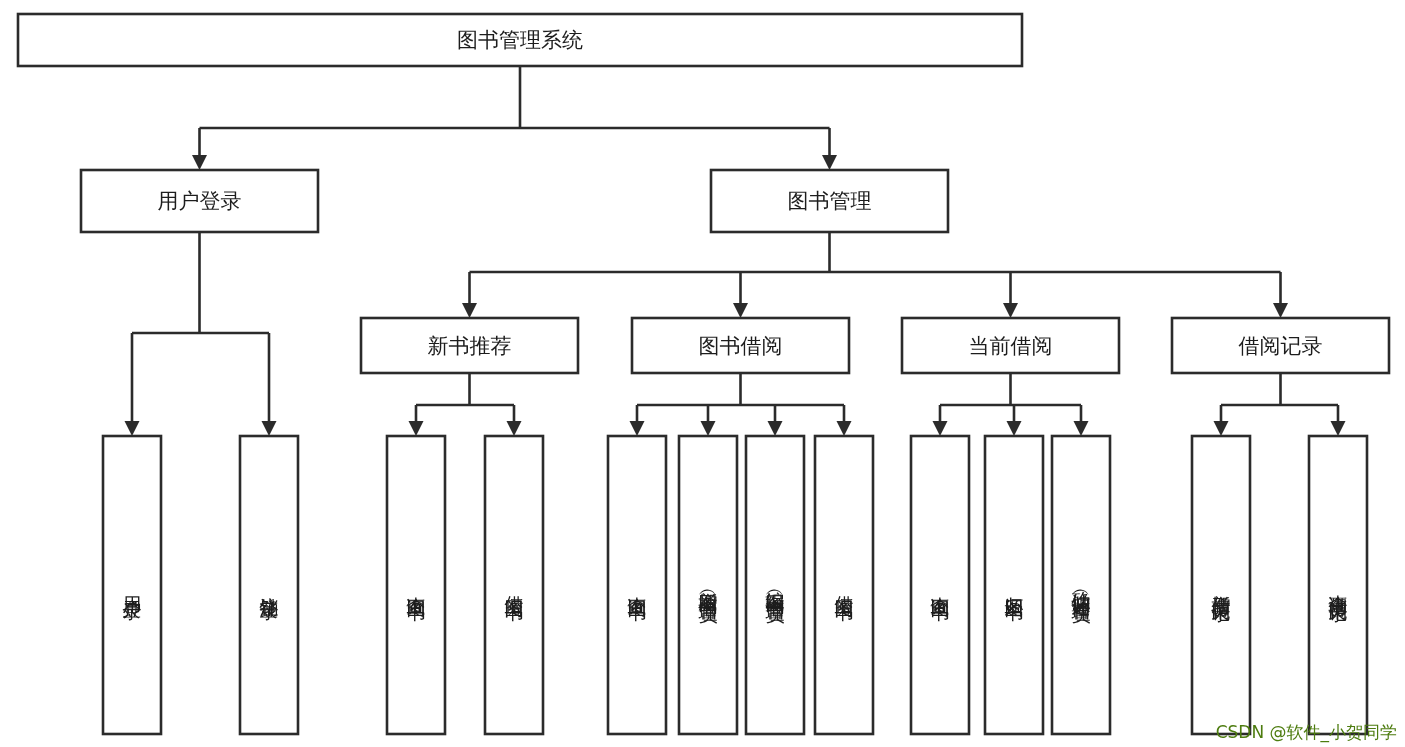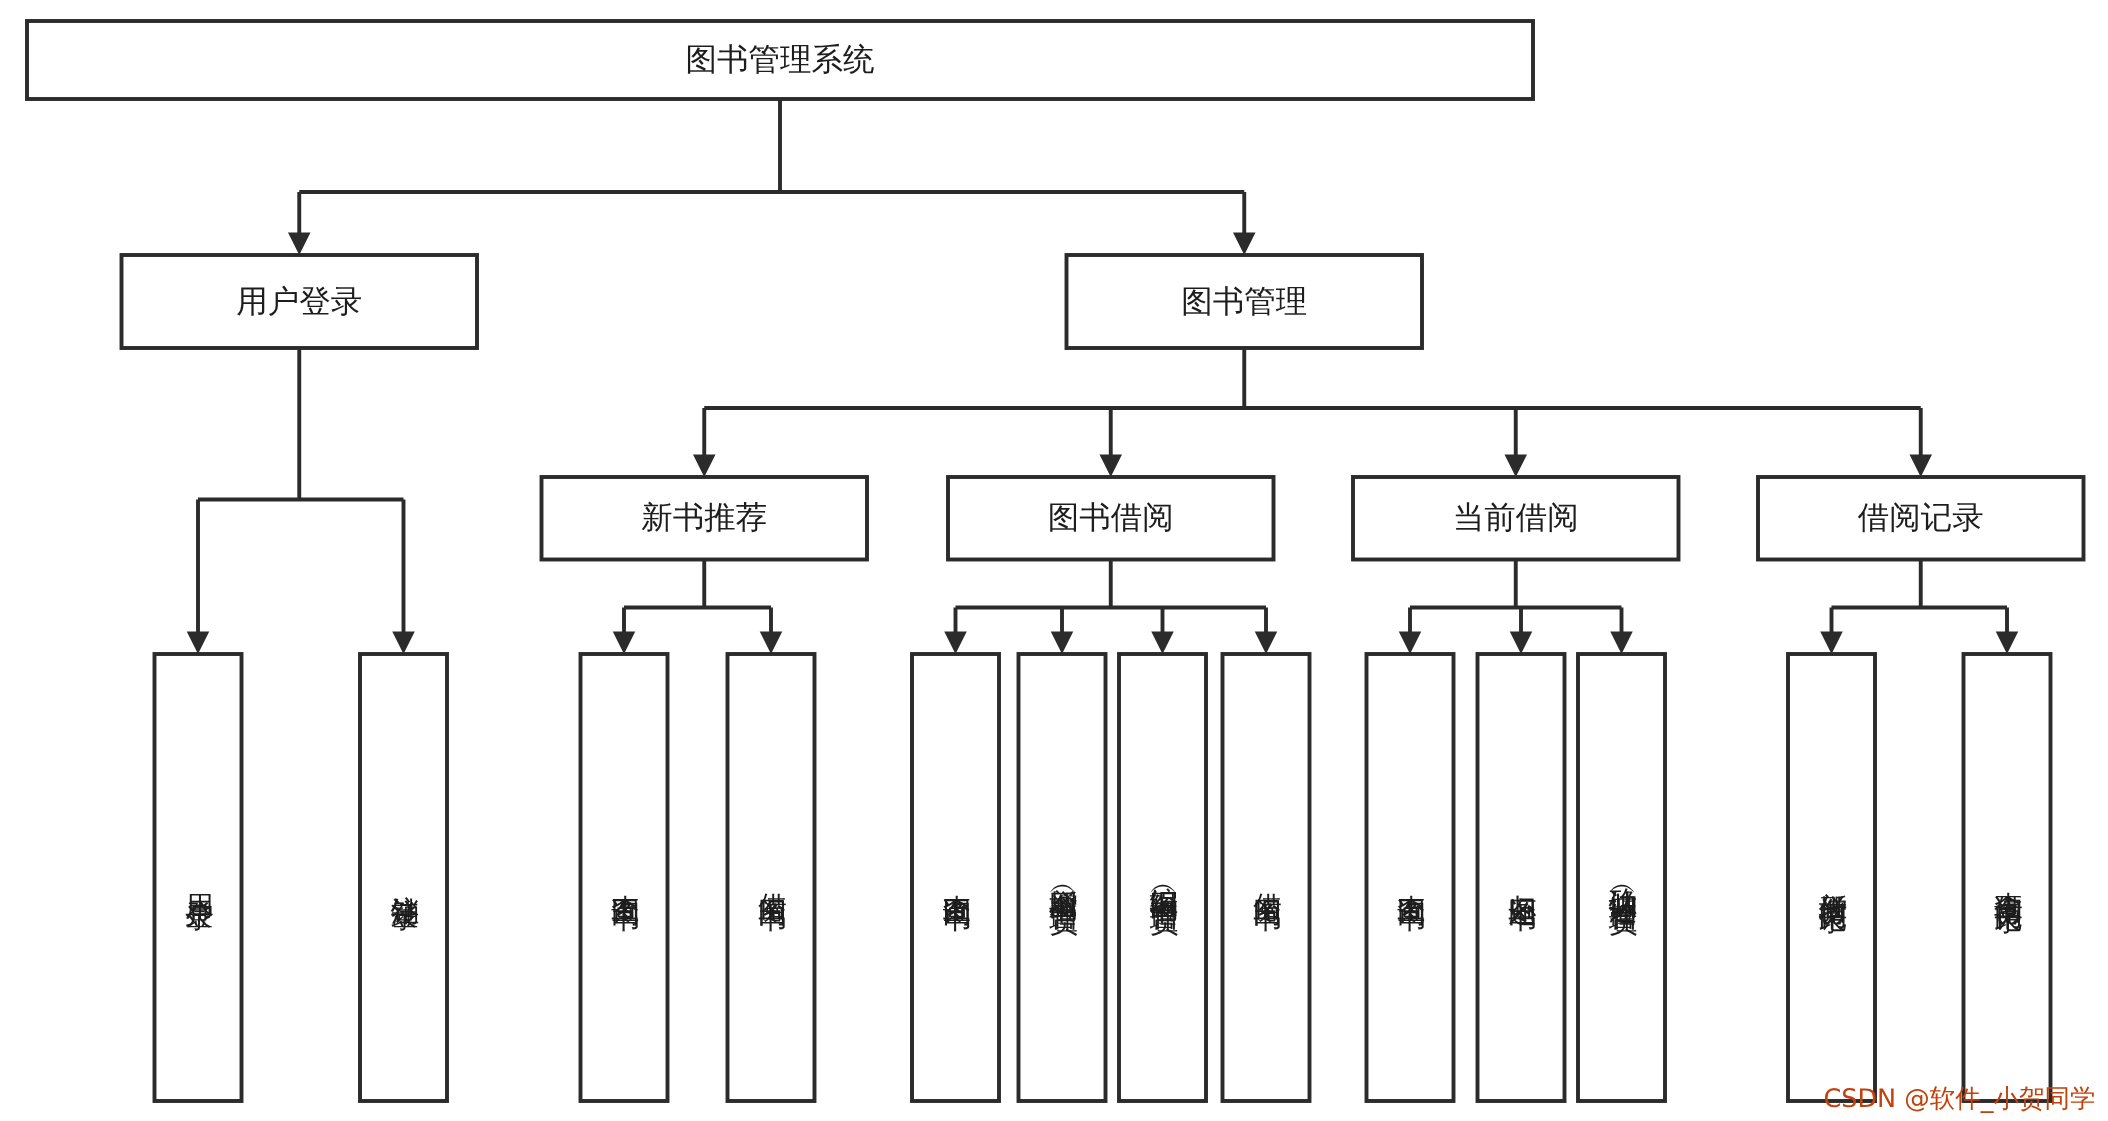--- a/index.html
+++ b/index.html
@@ -66,21 +66,21 @@
     white-space: nowrap;
     pointer-events: none;
     user-select: none;
   }
   .watermark {
     position: absolute;
     right: 8px;
     bottom: 3px;
     font-family: "DejaVu Sans", "Liberation Sans", sans-serif;
     font-size: 17px;
-    color: #c2410c;
+    color: #4d7c0f;
     white-space: nowrap;
     user-select: none;
   }
 </style>
 </head>
 <body>
 
 <div id="diagram-root">
 
   <svg class="diagram" viewBox="0 0 1405 747" xmlns="http://www.w3.org/2000/svg">

